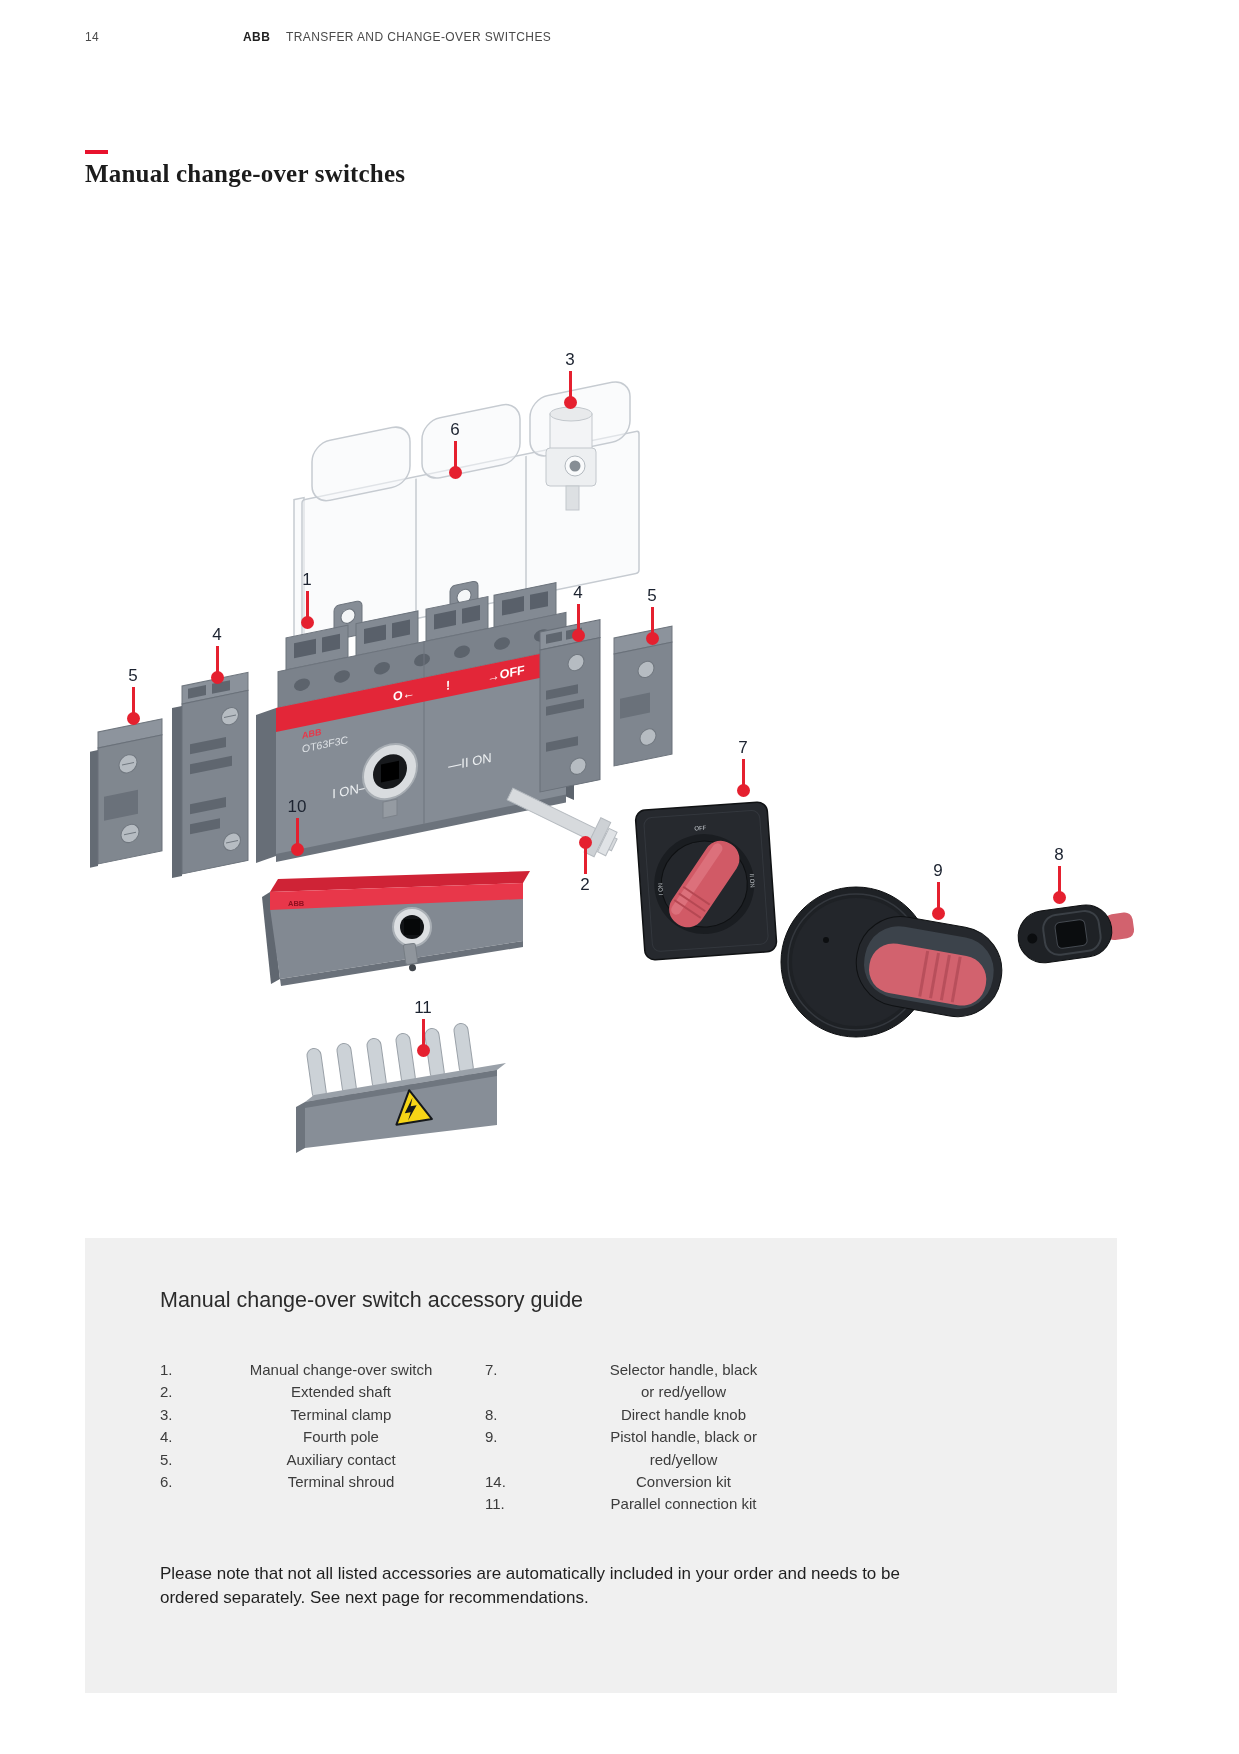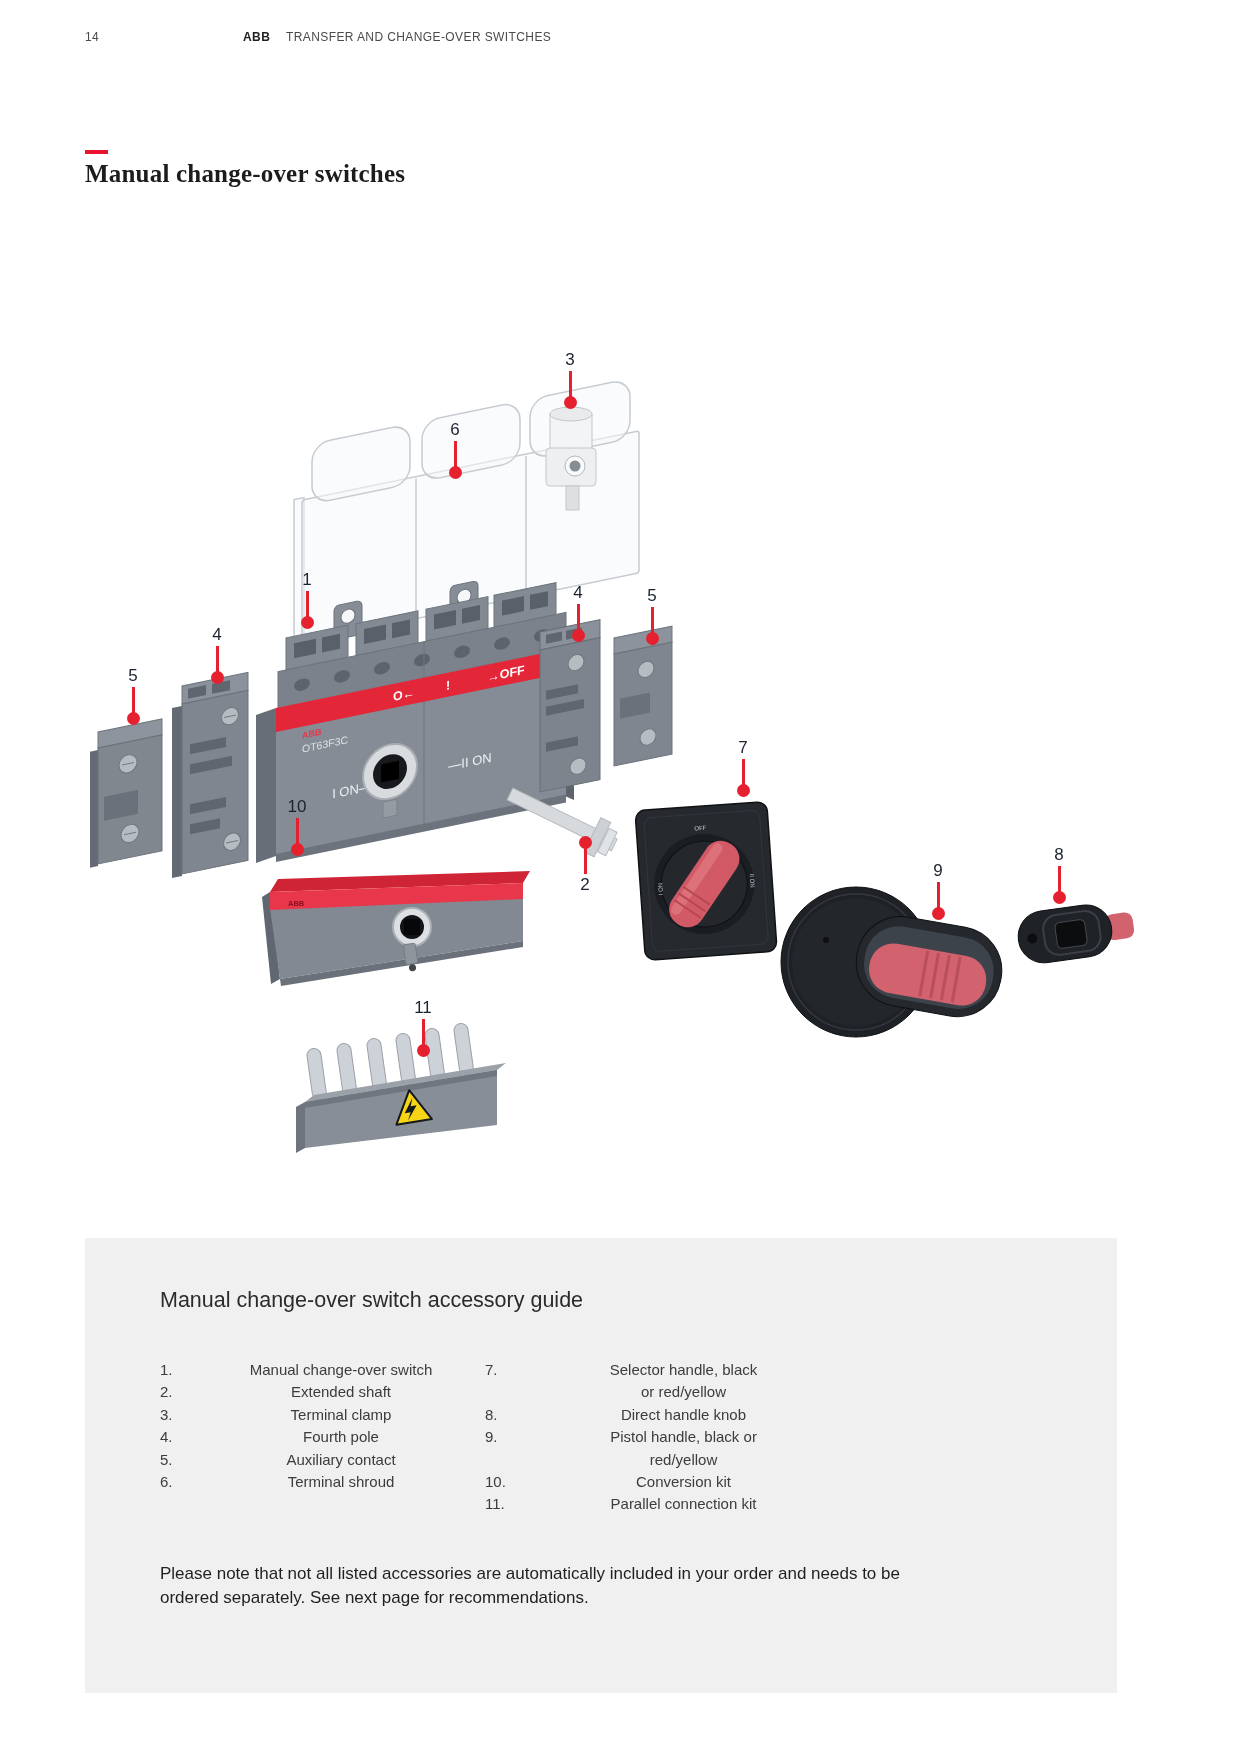--- a/index.html
+++ b/index.html
@@ -383,21 +383,21 @@
             </div>
           <div class="g-row">
               <span class="num">9.</span>
               <span class="lbl">Pistol handle, black or</span>
             </div>
           <div class="g-row">
               <span class="num"></span>
               <span class="lbl">red/yellow</span>
             </div>
           <div class="g-row">
-              <span class="num">10.</span>
+              <span class="num">14.</span>
               <span class="lbl">Conversion kit</span>
             </div>
           <div class="g-row">
               <span class="num">11.</span>
               <span class="lbl">Parallel connection kit</span>
             </div>
         </div>
       </div>
       <div class="note">
         <span>Please note that not all listed accessories are automatically included in your order and needs to be</span><br>

